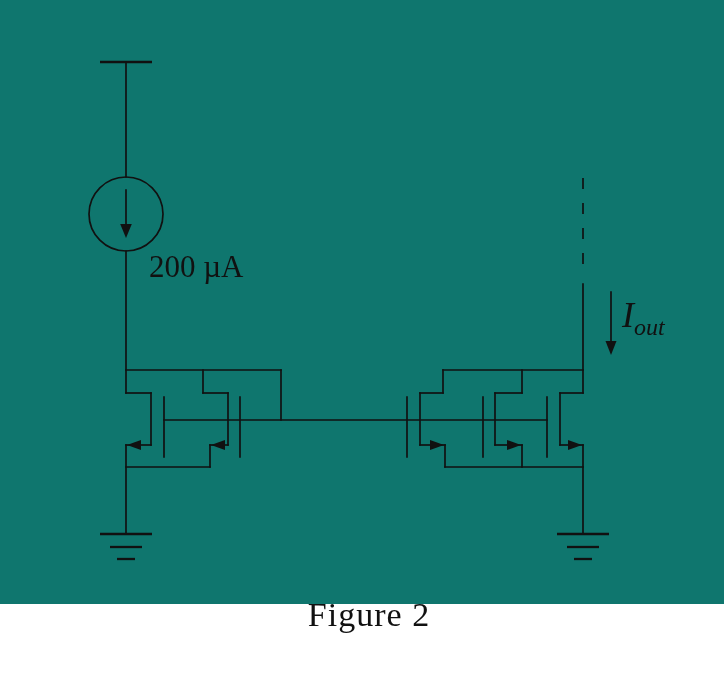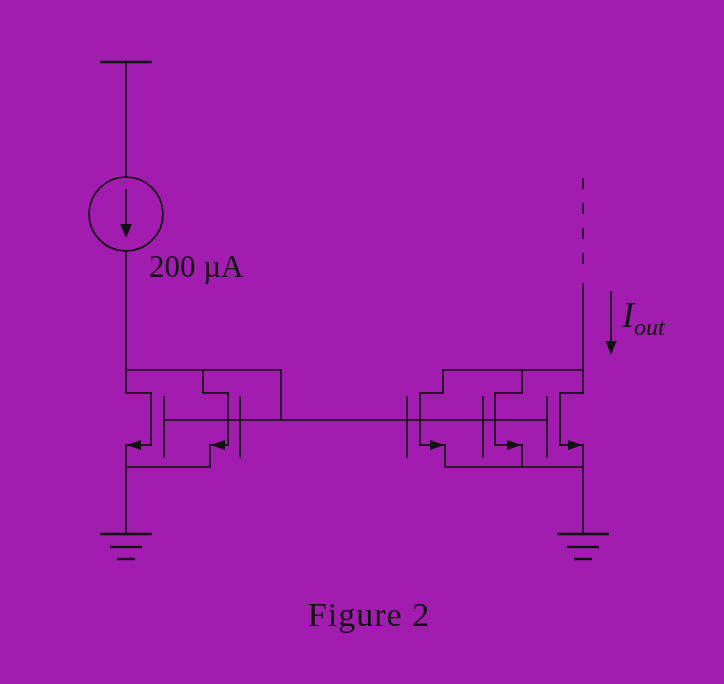--- a/index.html
+++ b/index.html
@@ -7,22 +7,22 @@
     padding: 0;
     background: #ffffff;
     width: 724px;
     height: 684px;
     overflow: hidden;
     font-family: "Liberation Serif", serif;
   }
   .stage {
     position: relative;
     width: 724px;
-    height: 684px;
-    background: #a21caf;
+    height: 604px;
+    background: #0f766e;
   }
   svg { display: block; }
   .wire  { stroke: #111111; stroke-width: 1.7; fill: none; stroke-linecap: square; }
   .thick { stroke: #111111; stroke-width: 2.3; fill: none; stroke-linecap: butt; }
   .dash  { stroke: #111111; stroke-width: 1.7; fill: none; stroke-dasharray: 11 14; }
   .head  { fill: #111111; stroke: none; }
   .lbl   { fill: #111111; }
   .lbl-cs     { font-size: 31px; font-family: "Liberation Serif", serif; }
   .lbl-iout   { font-size: 36px; font-style: italic; font-family: "Liberation Serif", serif; }
   .lbl-iout-sub { font-size: 24px; font-style: italic; }

